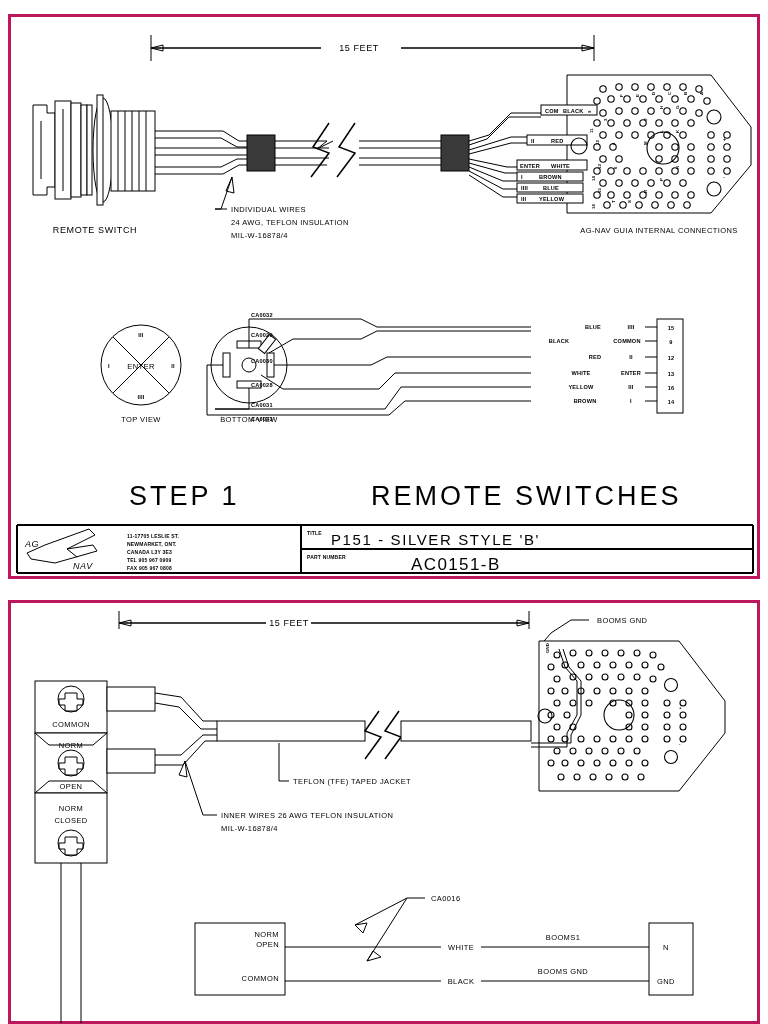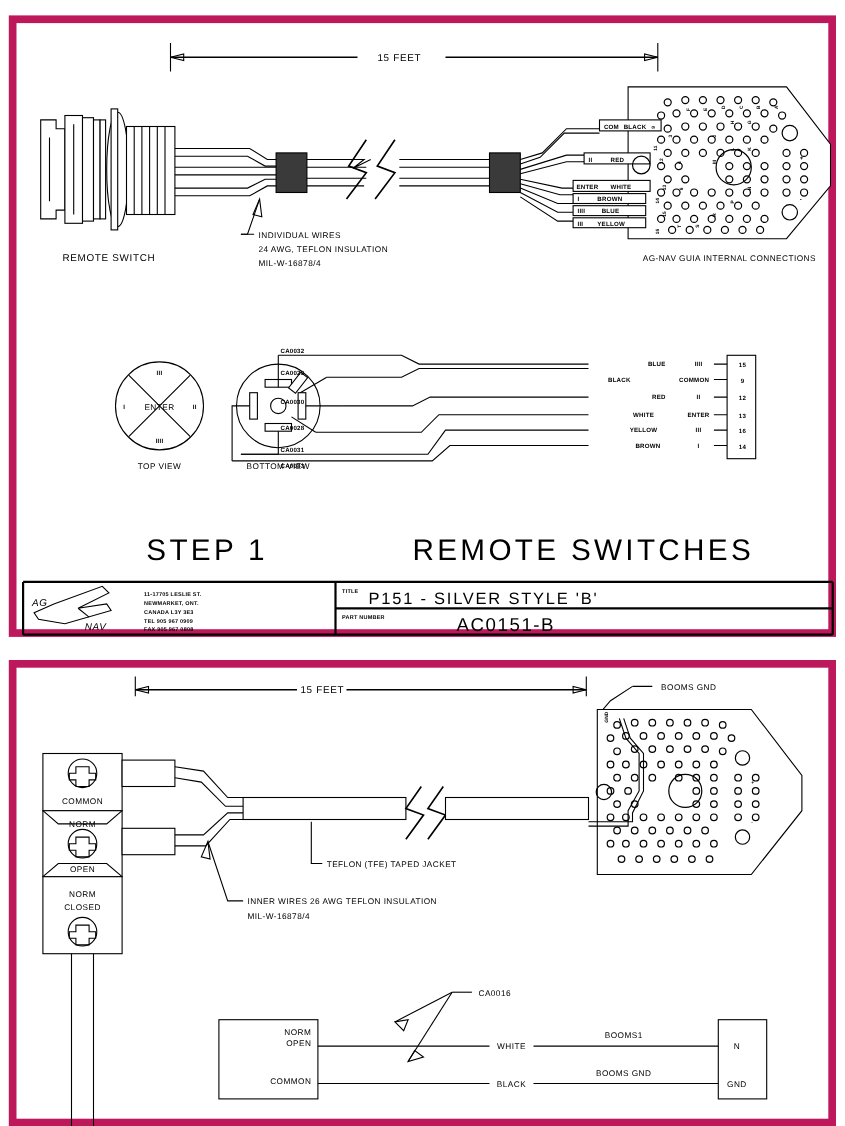--- a/index.html
+++ b/index.html
@@ -1,18 +1,18 @@
 <!DOCTYPE html>
 <html><head>
 <meta charset="utf-8">
 <style>
   html,body{margin:0;padding:0;background:#fff;}
   body{width:768px;height:1024px;font-family:"Liberation Sans",sans-serif;color:#000;overflow:hidden;}
   .page{position:relative;width:768px;height:1024px;}
-  .sheet{position:absolute;border:7px solid #be185d;background:#fff;box-sizing:border-box;}
+  .sheet{position:absolute;border:3px solid #be185d;background:#fff;box-sizing:border-box;}
   #sheet-top{left:8px;top:14px;width:752px;height:565px;}
   #sheet-bottom{left:8px;top:600px;width:752px;height:424px;}
   .svgwrap{position:absolute;left:0;top:0;width:100%;height:100%;}
   svg{display:block;}
   text{font-family:"Liberation Sans",sans-serif;fill:#000;}
   .lbl{font-size:9px;letter-spacing:0.6px;}
   .lbl-sm{font-size:7.5px;letter-spacing:0.4px;}
   .lbl-xs{font-size:5.6px;letter-spacing:0.2px;font-weight:bold;}
   .lbl-tiny{font-size:4.4px;letter-spacing:0.1px;font-weight:bold;}
   .lbl-big{font-size:27px;letter-spacing:3px;}

